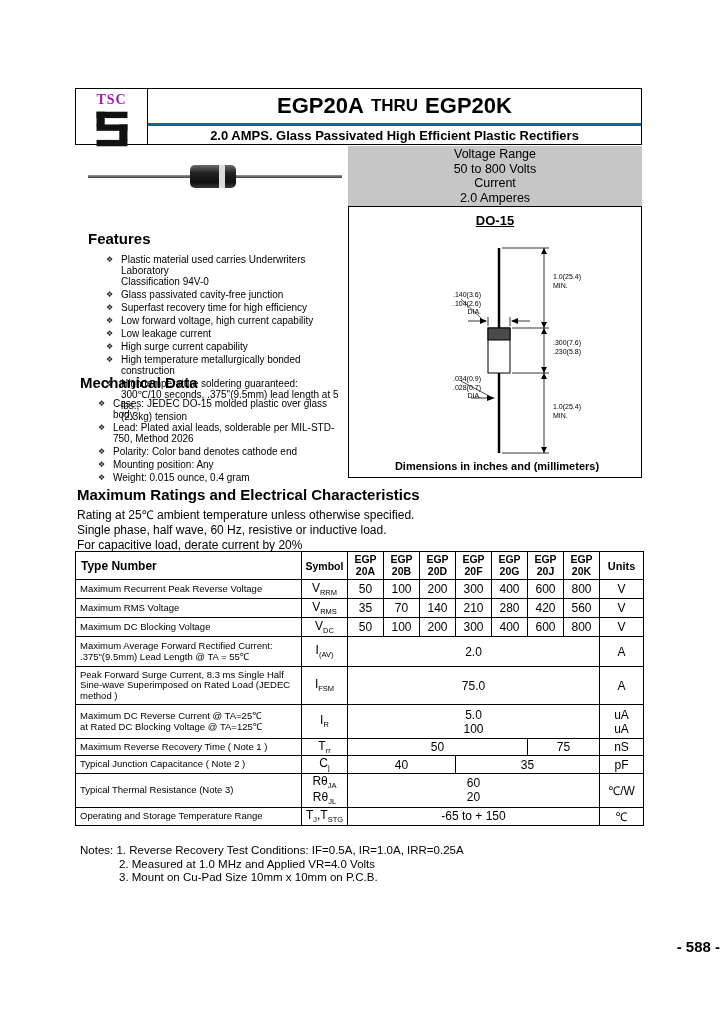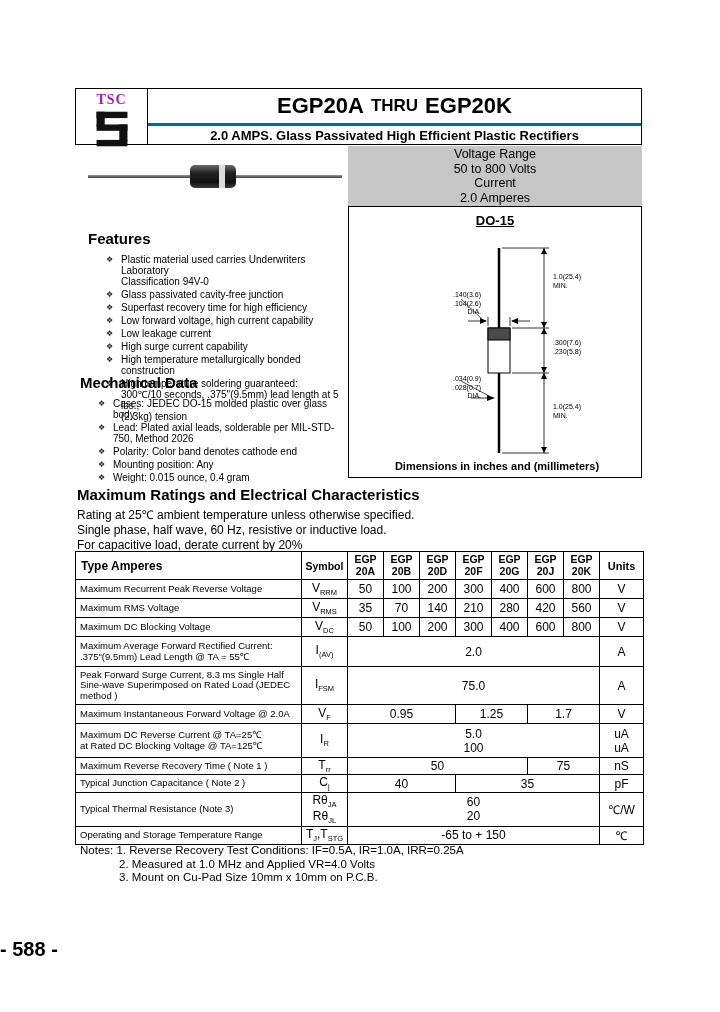--- a/index.html
+++ b/index.html
@@ -68,21 +68,21 @@
   .ratings th { font-weight:bold; }
   .ratings .c-type  { text-align:left; padding-left:5px; font-size:12px; }
   .ratings .c-sym   { font-size:10.5px; text-align:center; }
   .ratings .c-part  { font-size:10.5px; line-height:11.5px; text-align:center; }
   .ratings .c-units { font-size:11px; text-align:center; }
   tr.h28{height:28px} tr.h19{height:19px} tr.h30{height:30px} tr.h38{height:38px} tr.h34{height:34px} tr.h17{height:17px}
 
   
   .notes { position:absolute; left:80px; top:844px; font-size:11.5px; line-height:13.5px; }
   .notes .ind { margin-left:39px; }
-  .page-no { position:absolute; left:0; right:0; top:938px; text-align:left; font-size:20px; font-weight:bold; }
+  .page-no { position:absolute; left:0; right:0; top:938px; text-align:right; font-size:15px; font-weight:bold; }
 </style>
 </head>
 <body>
 
 <div class="page">
 
   <div class="header-box">
     <div class="logo-cell">
       <span class="brand-text">TSC</span>
       <span class="logo-mark">
@@ -258,21 +258,21 @@
         <col style="width:36px">
         <col style="width:36px">
         <col style="width:36px">
       <col style="width:36px">
         <col style="width:36px">
         <col style="width:36px">
       <col style="width:44px">
     </colgroup>
     <tbody>
         <tr class="h28">
-      <th class="c-type">Type Amperes</th>
+      <th class="c-type">Type Number</th>
       <th class="c-sym">Symbol</th>
       <th class="c-part ml">EGP
 20A</th>
       <th class="c-part ml">EGP
 20B</th>
       <th class="c-part ml">EGP
 20D</th>
       <th class="c-part ml">EGP
 20F</th>
       <th class="c-part ml">EGP
@@ -326,28 +326,20 @@
       <td class="val" colspan="7">2.0</td>
       <td class="unit">A</td>
     </tr>
     <tr class="h38">
       <td class="name ml">Peak Forward Surge Current, 8.3 ms Single Half
 Sine-wave Superimposed on Rated Load (JEDEC
 method )</td>
       <td class="sym"><span>I</span><sub>FSM</sub></td>
       <td class="val" colspan="7">75.0</td>
       <td class="unit">A</td>
-    </tr>
-    <tr class="h19">
-      <td class="name">Maximum Instantaneous Forward Voltage @ 2.0A</td>
-      <td class="sym"><span>V</span><sub>F</sub></td>
-      <td class="val" colspan="3">0.95</td>
-      <td class="val" colspan="2">1.25</td>
-      <td class="val" colspan="2">1.7</td>
-      <td class="unit">V</td>
     </tr>
     <tr class="h34">
       <td class="name ml">Maximum DC Reverse Current @ TA=25℃
 at Rated DC Blocking Voltage @ TA=125℃</td>
       <td class="sym"><span>I</span><sub>R</sub></td>
       <td class="val" colspan="7">
         <div>5.0</div>
         <div>100</div>
       </td>
       <td class="unit">

